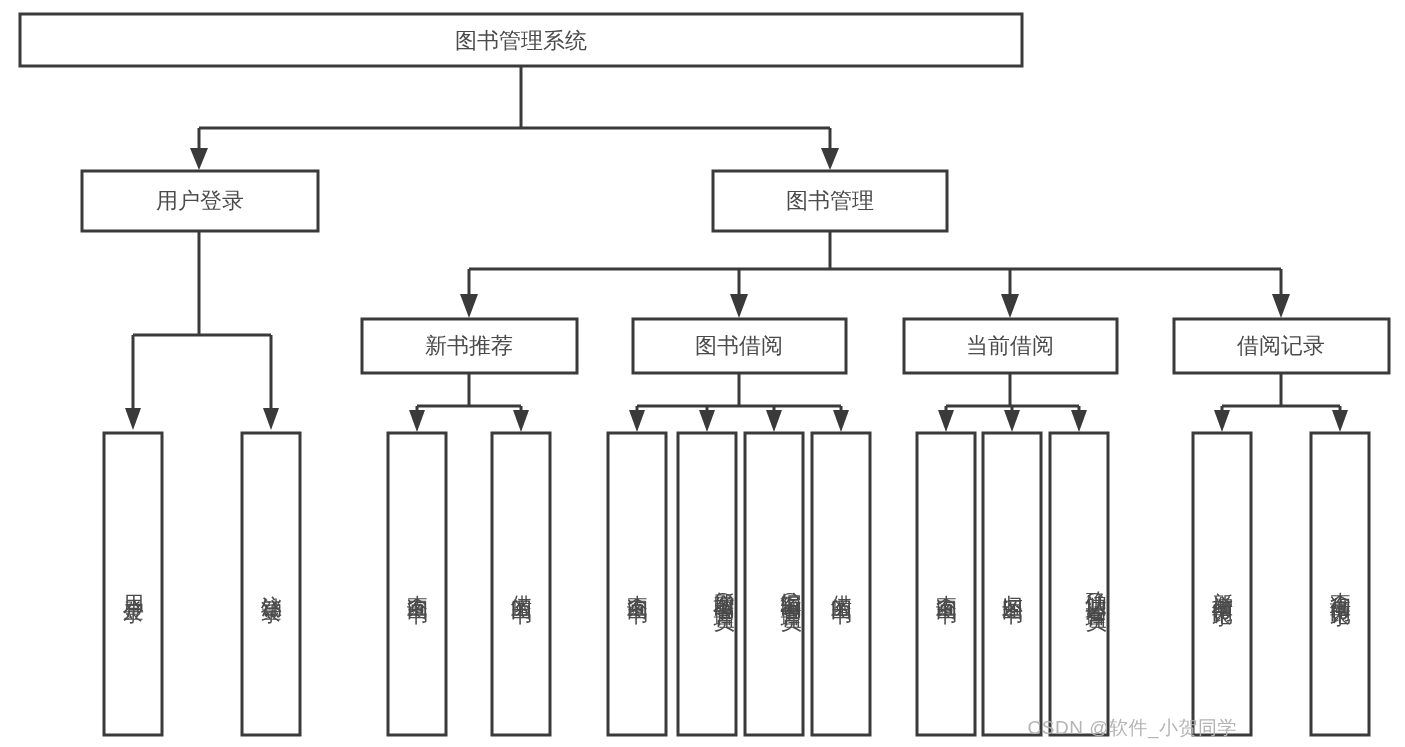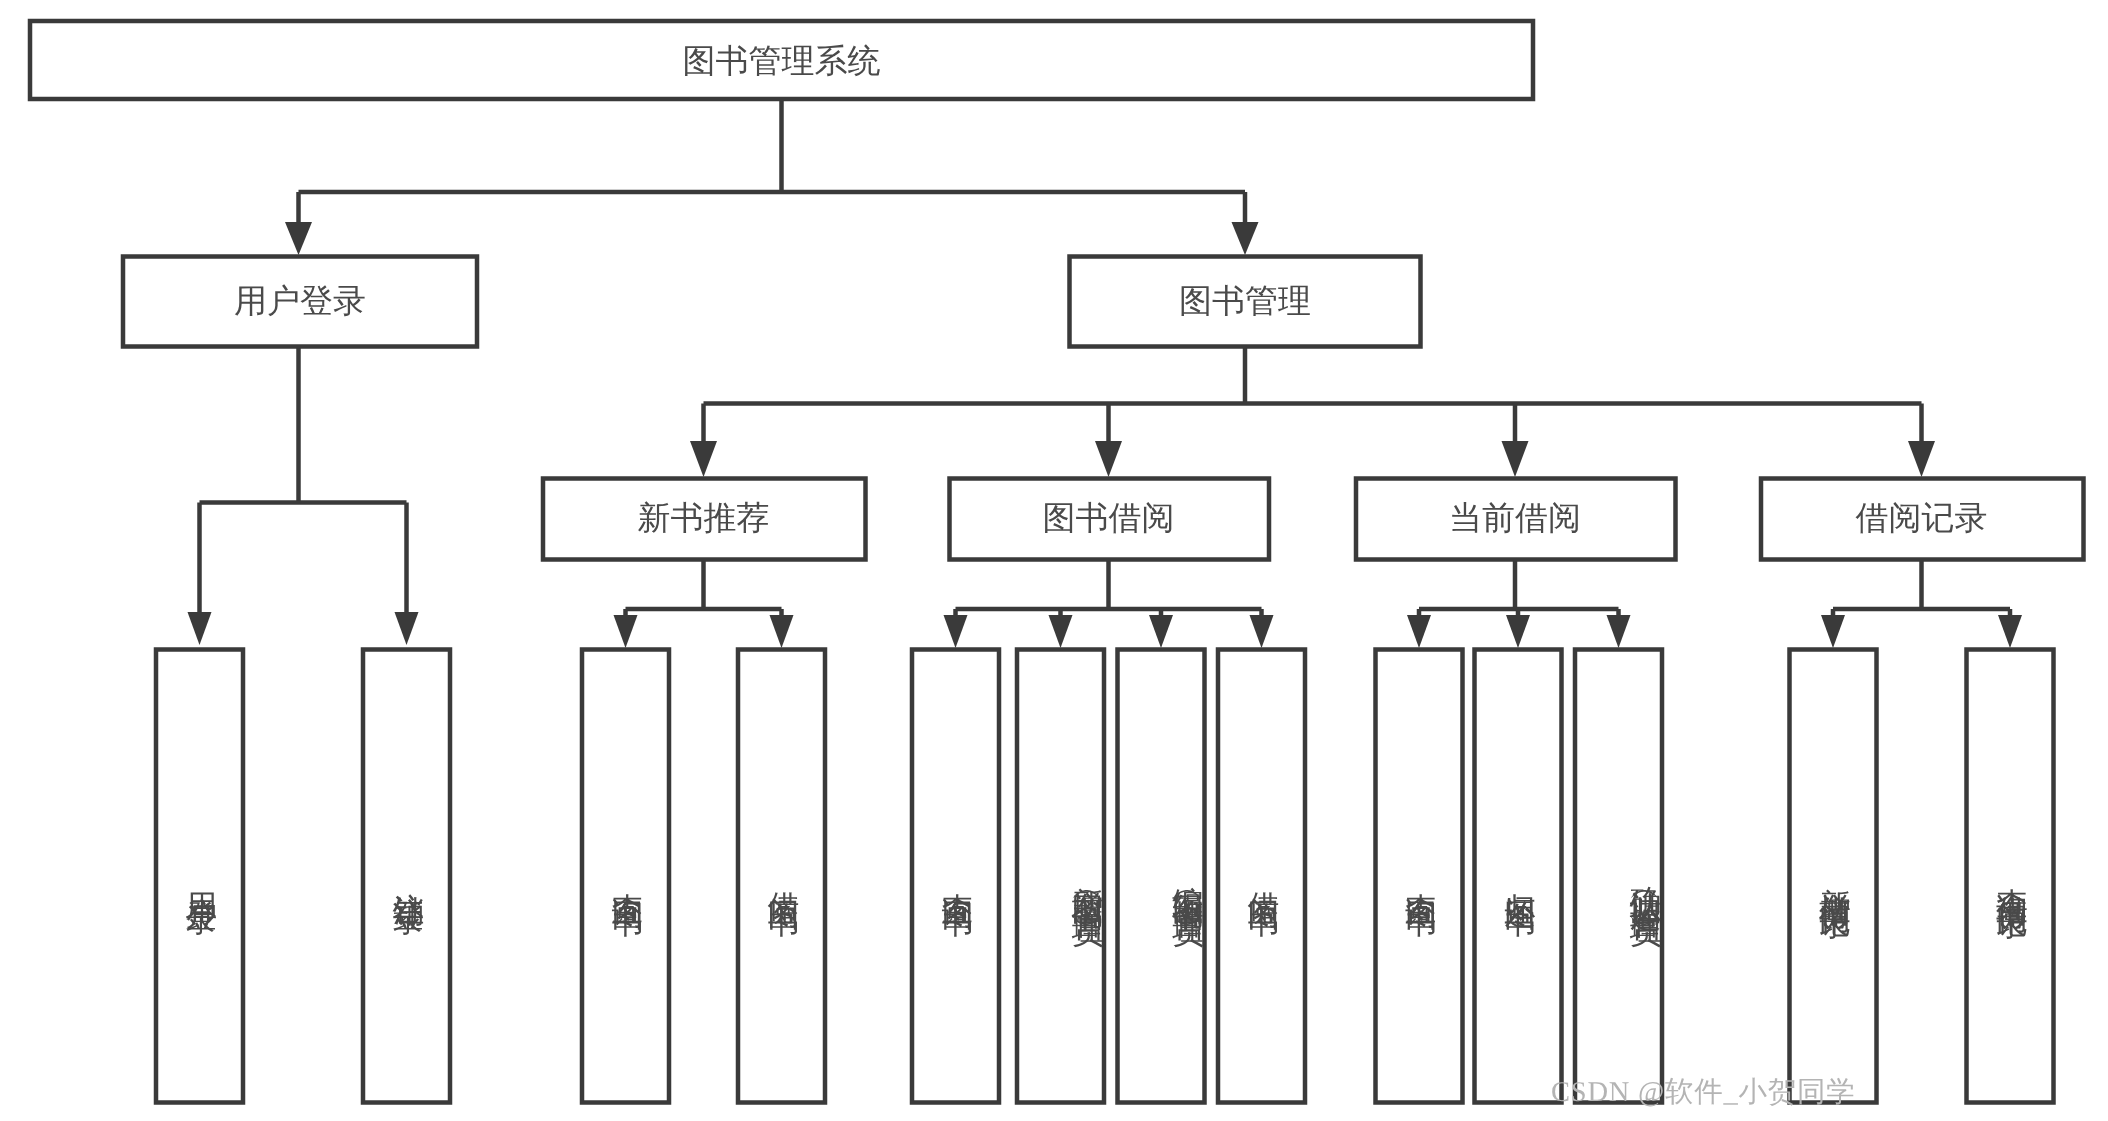--- a/index.html
+++ b/index.html
@@ -61,21 +61,21 @@
     display: flex;
     align-items: center;
     justify-content: center;
     pointer-events: none;
     white-space: nowrap;
   }
   .watermark {
     position: absolute;
     right: 12px;
     bottom: 6px;
-    font-family: Liberation Serif, serif;
+    font-family: Liberation Sans, sans-serif;
     font-size: 19px;
     color: #b4b4b4;
     letter-spacing: 0.5px;
     user-select: none;
   }
 </style>
 </head>
 <body>
 
 <div id="diagram-root">

